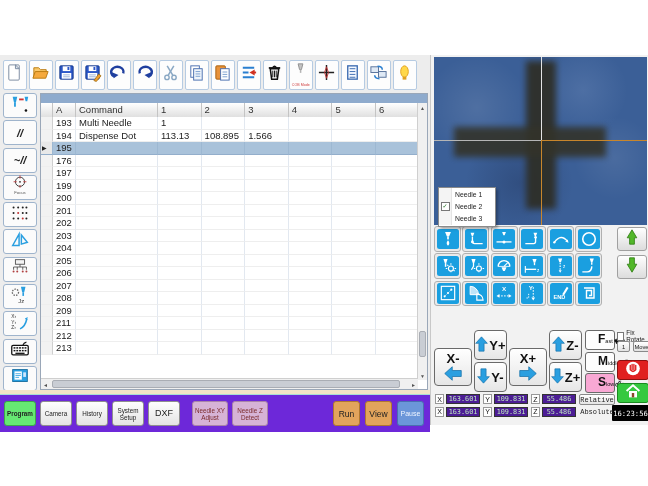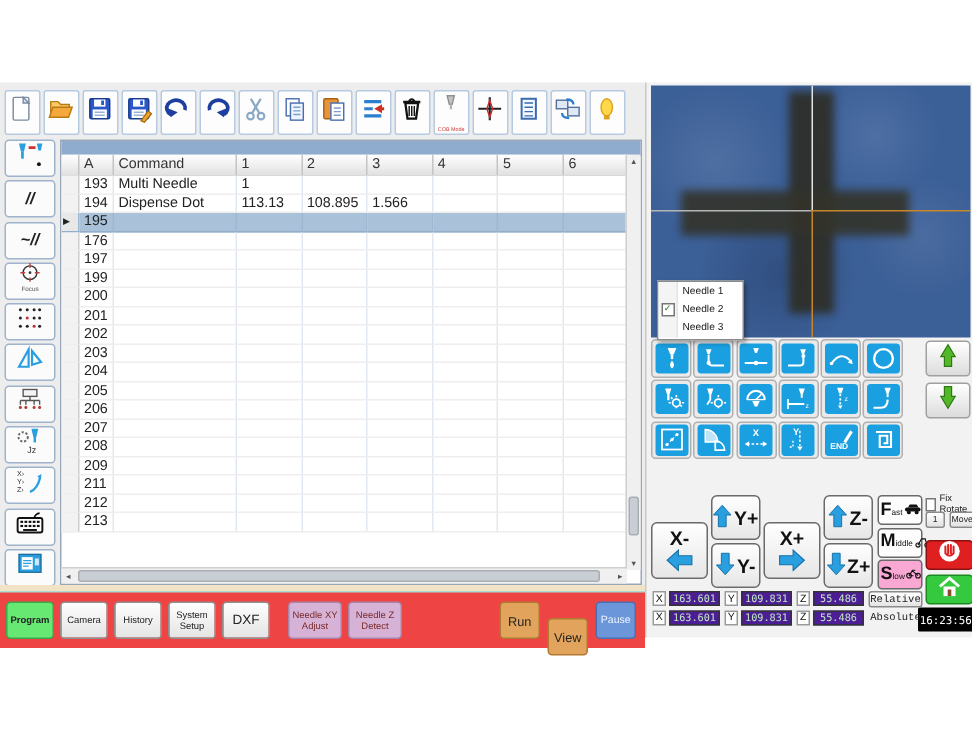--- a/index.html
+++ b/index.html
@@ -24,21 +24,21 @@
   .trow div.gut{background:#f2f2f2;border-right:1px solid #cfcfcf;padding-left:1px;font-size:6px;color:#222;line-height:12.5px;}
   .trow.sel div{background:#a9c2da;border-bottom:1px solid #93aecb;border-right:1px solid #9db8d2;}
   .trow.sel div.gut{background:#e8e8e8;}
   .vscroll{right:0;top:9px;width:9px;height:277px;background:#f0f0f0;border-left:1px solid #cfcfcf;}
   .vthumb{left:1px;top:228px;width:7px;height:26px;background:#c9cdd4;border:1px solid #a9adb4;border-radius:2px;box-sizing:border-box;}
   .hscroll{left:0;bottom:0;width:377px;height:10px;background:#f0f0f0;border-top:1px solid #cfcfcf;}
   .hthumb{left:11px;top:1px;width:348px;height:8px;background:#c9cdd4;border:1px solid #a9adb4;border-radius:2px;box-sizing:border-box;}
   .sarrow{font-size:5px;color:#555;width:9px;height:9px;display:flex;align-items:center;justify-content:center;}
   
   .tanstrip{left:0;top:390px;width:430px;height:4px;background:#f3e3c6;}
-  .navbar{left:0;top:394px;width:430px;height:38px;background:#ef4444;border-top:1px solid #a8ded4;box-sizing:border-box;}
+  .navbar{left:0;top:394px;width:430px;height:38px;background:#6d28d9;border-top:1px solid #a8ded4;box-sizing:border-box;}
   .tab{position:absolute;top:6px;height:25px;border:1px solid #8f8f8f;border-radius:3px;background:linear-gradient(#fefefe,#e4e4e4);font-size:6.3px;color:#222;display:flex;align-items:center;justify-content:center;text-align:center;white-space:pre-line;box-sizing:border-box;line-height:7px;}
   .tab.green{background:#66e873;border-color:#3aa84a;font-weight:bold;}
   .tab.pink{background:#d6b3d6;border-color:#a884a8;color:#7a2a2a;}
   .tab.dxf{font-size:9px;}
   .runbtn{position:absolute;top:6px;height:25px;border-radius:3px;font-size:8.5px;display:flex;align-items:center;justify-content:center;box-sizing:border-box;}
   .runbtn.orange{background:#e2a45c;border:1px solid #b07830;color:#222;}
   .runbtn.blue{background:#6b96d9;border:1px solid #4a6fb0;color:#eef4ff;font-size:7px;}
   
   .panel{left:430px;top:55px;width:218px;height:370px;background:#f2f2f2;border-left:1px solid #c8c8c8;box-sizing:border-box;}
   .cam{left:3px;top:2px;width:213px;height:168px;background:#3b5f97;overflow:hidden;
@@ -56,21 +56,21 @@
   .mi{display:flex;align-items:center;height:12.3px;font-size:6.8px;color:#222;}
   .mi .chkcol{width:13px;height:100%;border-right:1px solid #e4e4e4;display:flex;align-items:center;justify-content:center;box-sizing:border-box;background:#f4f4f4;}
   .mi .box{width:7px;height:7px;border:1px solid #777;background:#fff;font-size:6px;line-height:6px;text-align:center;color:#1a6a1a;}
   .grid{left:3px;top:171px;width:178px;display:grid;grid-template-columns:repeat(6,28.3px);grid-auto-rows:27.3px;}
   .gbtn{width:27px;height:25.5px;border:1px solid #b0b0b0;border-radius:3px;background:#eaeaea;box-sizing:border-box;padding:1.5px;}
   .gbtn .blue{width:100%;height:100%;background:#1a9fe0;border-radius:2.5px;display:flex;align-items:center;justify-content:center;}
   .garr{position:absolute;width:30px;height:24px;border:1px solid #a0a0a0;border-radius:3px;background:linear-gradient(#ffffff,#dcdcdc);display:flex;align-items:center;justify-content:center;box-sizing:border-box;}
   
   .jbtn{position:absolute;border:1px solid #6a6a6a;border-radius:4px;background:linear-gradient(#ffffff,#e6e6e6);display:flex;align-items:center;justify-content:center;gap:1px;font-weight:bold;font-size:13px;color:#111;box-sizing:border-box;}
   .jcol{flex-direction:column;gap:0;}
-  .speedbtn{position:absolute;left:154px;width:30px;height:20px;border:1px solid #6a6a6a;border-radius:3px;background:#fdfdfd;display:flex;align-items:center;justify-content:flex-start;padding:0 1px;box-sizing:border-box;gap:0;}
+  .speedbtn{position:absolute;left:154px;width:30px;height:20px;border:1px solid #6a6a6a;border-radius:3px;background:#fdfdfd;display:flex;align-items:center;justify-content:flex-start;padding:0 12px;box-sizing:border-box;gap:0;}
   .speedbtn.sel{background:#f9a8d4;align-items:center;}
   .speed-label{display:block;font-size:5.5px;color:#111;line-height:8px;white-space:nowrap;}
   .speed-label::first-letter{font-size:12px;font-weight:bold;}
   .fixrow{position:absolute;left:186px;top:274px;display:flex;align-items:center;gap:2px;font-size:6.3px;color:#222;}
   .chkbox{width:7px;height:7px;border:1px solid #777;background:#fff;}
   .mini{position:absolute;height:11px;border:1px solid #8a8a8a;border-radius:2px;background:linear-gradient(#fff,#e2e2e2);font-size:5.8px;display:flex;align-items:center;justify-content:center;color:#222;box-sizing:border-box;}
   .stopbtn{position:absolute;left:186px;top:305px;width:32px;height:20px;background:#e02020;border:1px solid #8a1010;border-radius:3px;display:flex;align-items:center;justify-content:center;box-sizing:border-box;}
   .homebtn{position:absolute;left:186px;top:328px;width:32px;height:20px;background:#35c93f;border:1px solid #1a8a20;border-radius:3px;display:flex;align-items:center;justify-content:center;box-sizing:border-box;}
   .clock{position:absolute;left:181px;top:350px;width:37px;height:16px;background:#000;color:#fff;font-family:"DejaVu Sans Mono",monospace;font-size:7.2px;display:flex;align-items:center;justify-content:center;border-radius:1px;}
   .coordrow{position:absolute;left:4px;width:180px;height:11px;}
@@ -550,21 +550,21 @@
       <div class="tab plain" style="left: 40px; width: 32px;">Camera</div>
       <div class="tab plain" style="left: 76px; width: 32px;">History</div>
       <div class="tab plain" style="left: 112px; width: 32px;">System
 Setup</div>
       <div class="tab plain dxf" style="left: 148px; width: 32px;">DXF</div>
       <div class="tab pink" style="left: 192px; width: 36px;">Needle XY
 Adjust</div>
       <div class="tab pink" style="left: 232px; width: 36px;">Needle Z
 Detect</div>
       <div class="runbtn orange" style="left: 333px; width: 27px;">Run</div>
-      <div class="runbtn orange" style="left: 365px; width: 27px; margin-top: 11px;">View</div>
+      <div class="runbtn orange" style="left: 365px; width: 27px;">View</div>
       <div class="runbtn blue" style="left: 397px; width: 27px;">Pause</div>
     </div>
 
   <div class="abs panel">
     <div class="abs cam">
       <div class="abs crossv"></div>
       <div class="abs crossh"></div>
       <div class="abs lineVt"></div>
       <div class="abs lineVb"></div>
       <div class="abs lineHl"></div>

